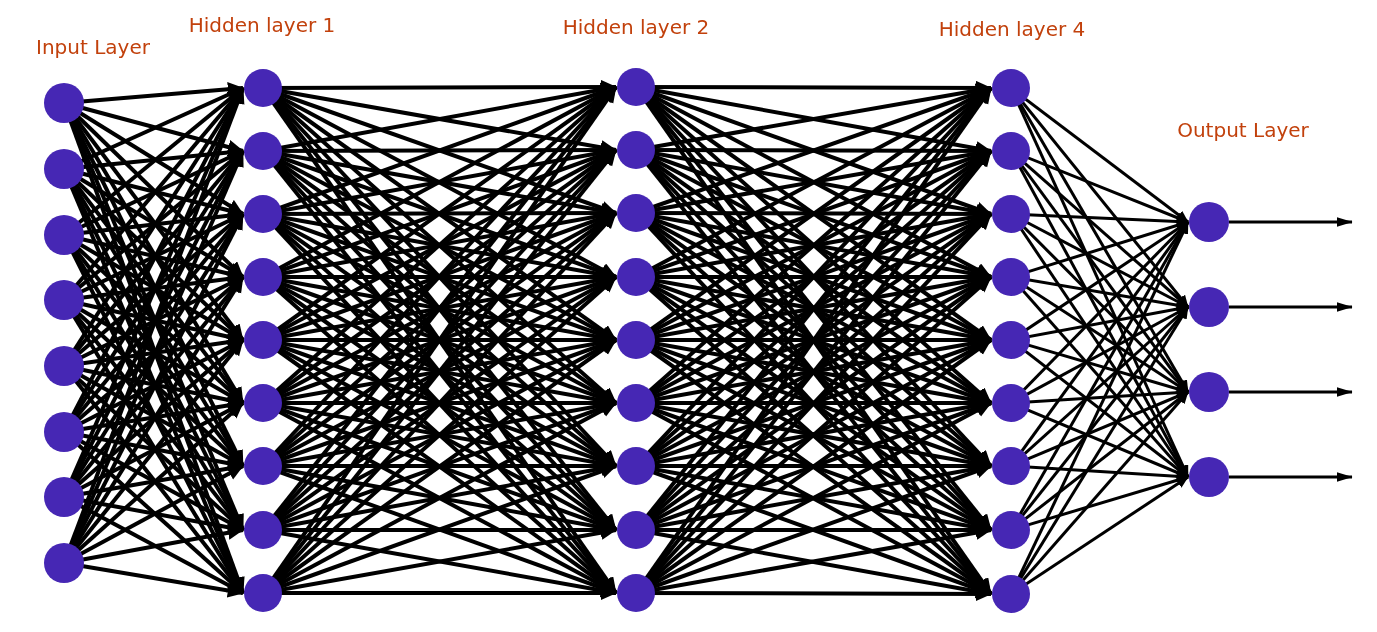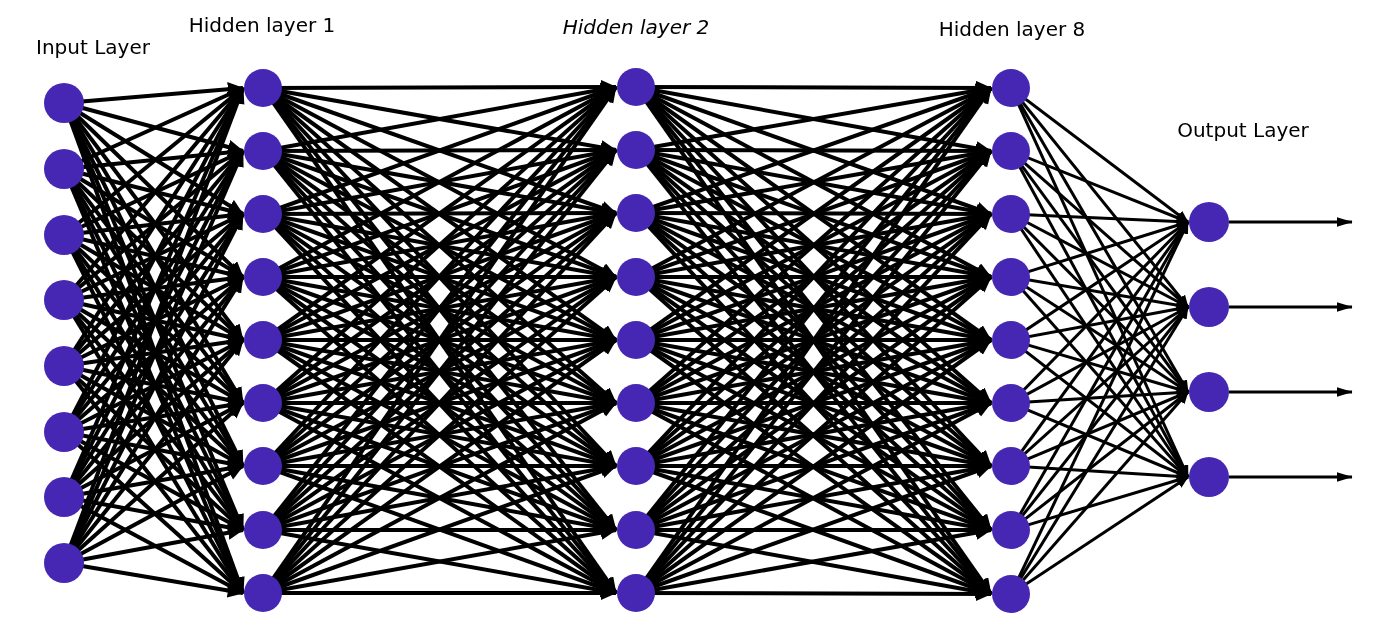--- a/index.html
+++ b/index.html
@@ -18,21 +18,21 @@
   #stage svg {
     position: absolute;
     left: 0;
     top: 0;
   }
   .layer-label {
     position: absolute;
     transform: translateX(-50%);
     font-size: 20px;
     line-height: 1.1;
-    color: #000000;
+    color: #c2410c;
     white-space: nowrap;
     user-select: none;
   }
 </style>
 </head>
 <body>
 
 <div id="stage">
   <svg xmlns="http://www.w3.org/2000/svg" width="1377" height="632" viewBox="0 0 1377 632">
       <defs>
@@ -372,16 +372,16 @@
       </g>
       <g>
         <circle cx="1209" cy="222" r="20" fill="#4627b4"></circle>
         <circle cx="1209" cy="307" r="20" fill="#4627b4"></circle>
         <circle cx="1209" cy="392" r="20" fill="#4627b4"></circle>
         <circle cx="1209" cy="477" r="20" fill="#4627b4"></circle>
       </g>
     </svg>
   <div class="layer-label" style="left: 93px; top: 36px;">Input Layer</div>
   <div class="layer-label" style="left: 262px; top: 14px;">Hidden layer 1</div>
-  <div class="layer-label" style="left: 636px; top: 16px; font-style: italic;">Hidden layer 2</div>
-  <div class="layer-label" style="left: 1012px; top: 18px;">Hidden layer 8</div>
+  <div class="layer-label" style="left: 636px; top: 16px;">Hidden layer 2</div>
+  <div class="layer-label" style="left: 1012px; top: 18px;">Hidden layer 4</div>
   <div class="layer-label" style="left: 1243px; top: 119px;">Output Layer</div>
 </div>
 
 </body></html>

